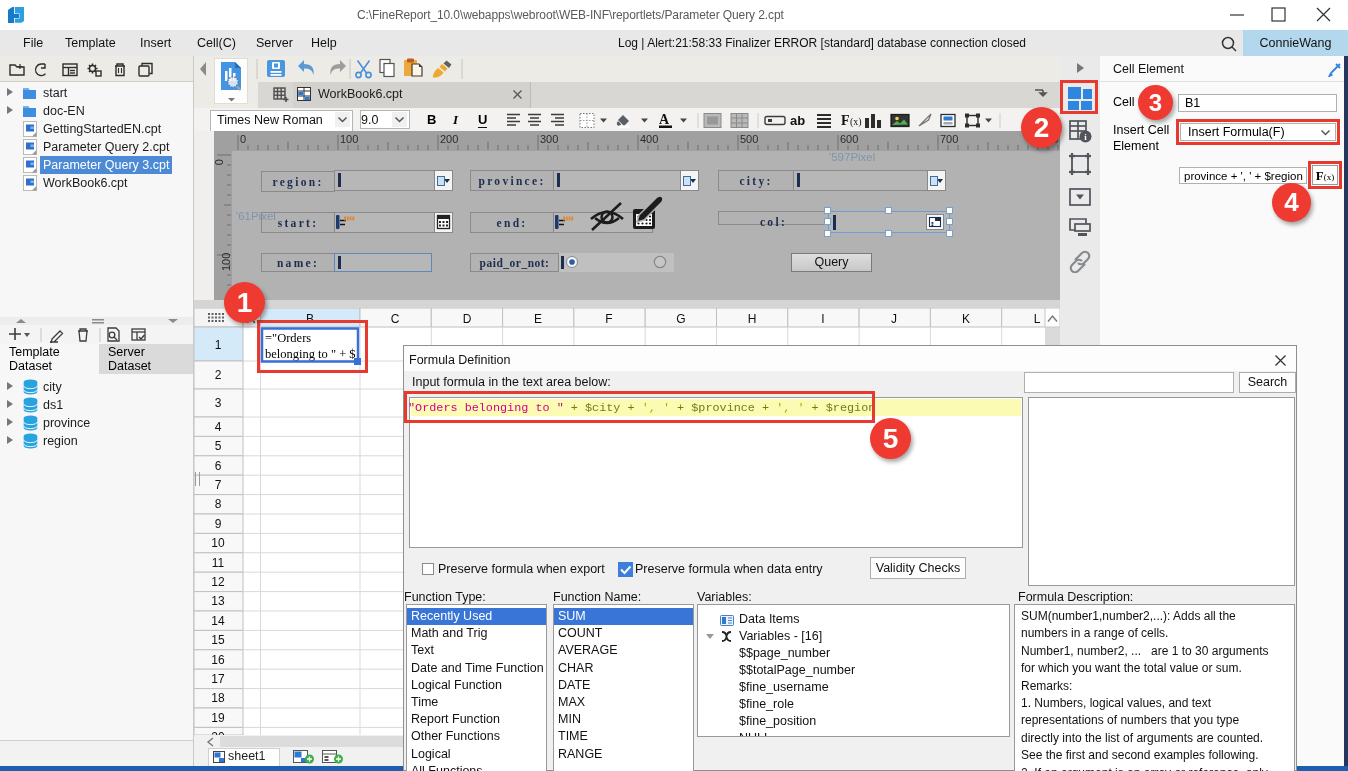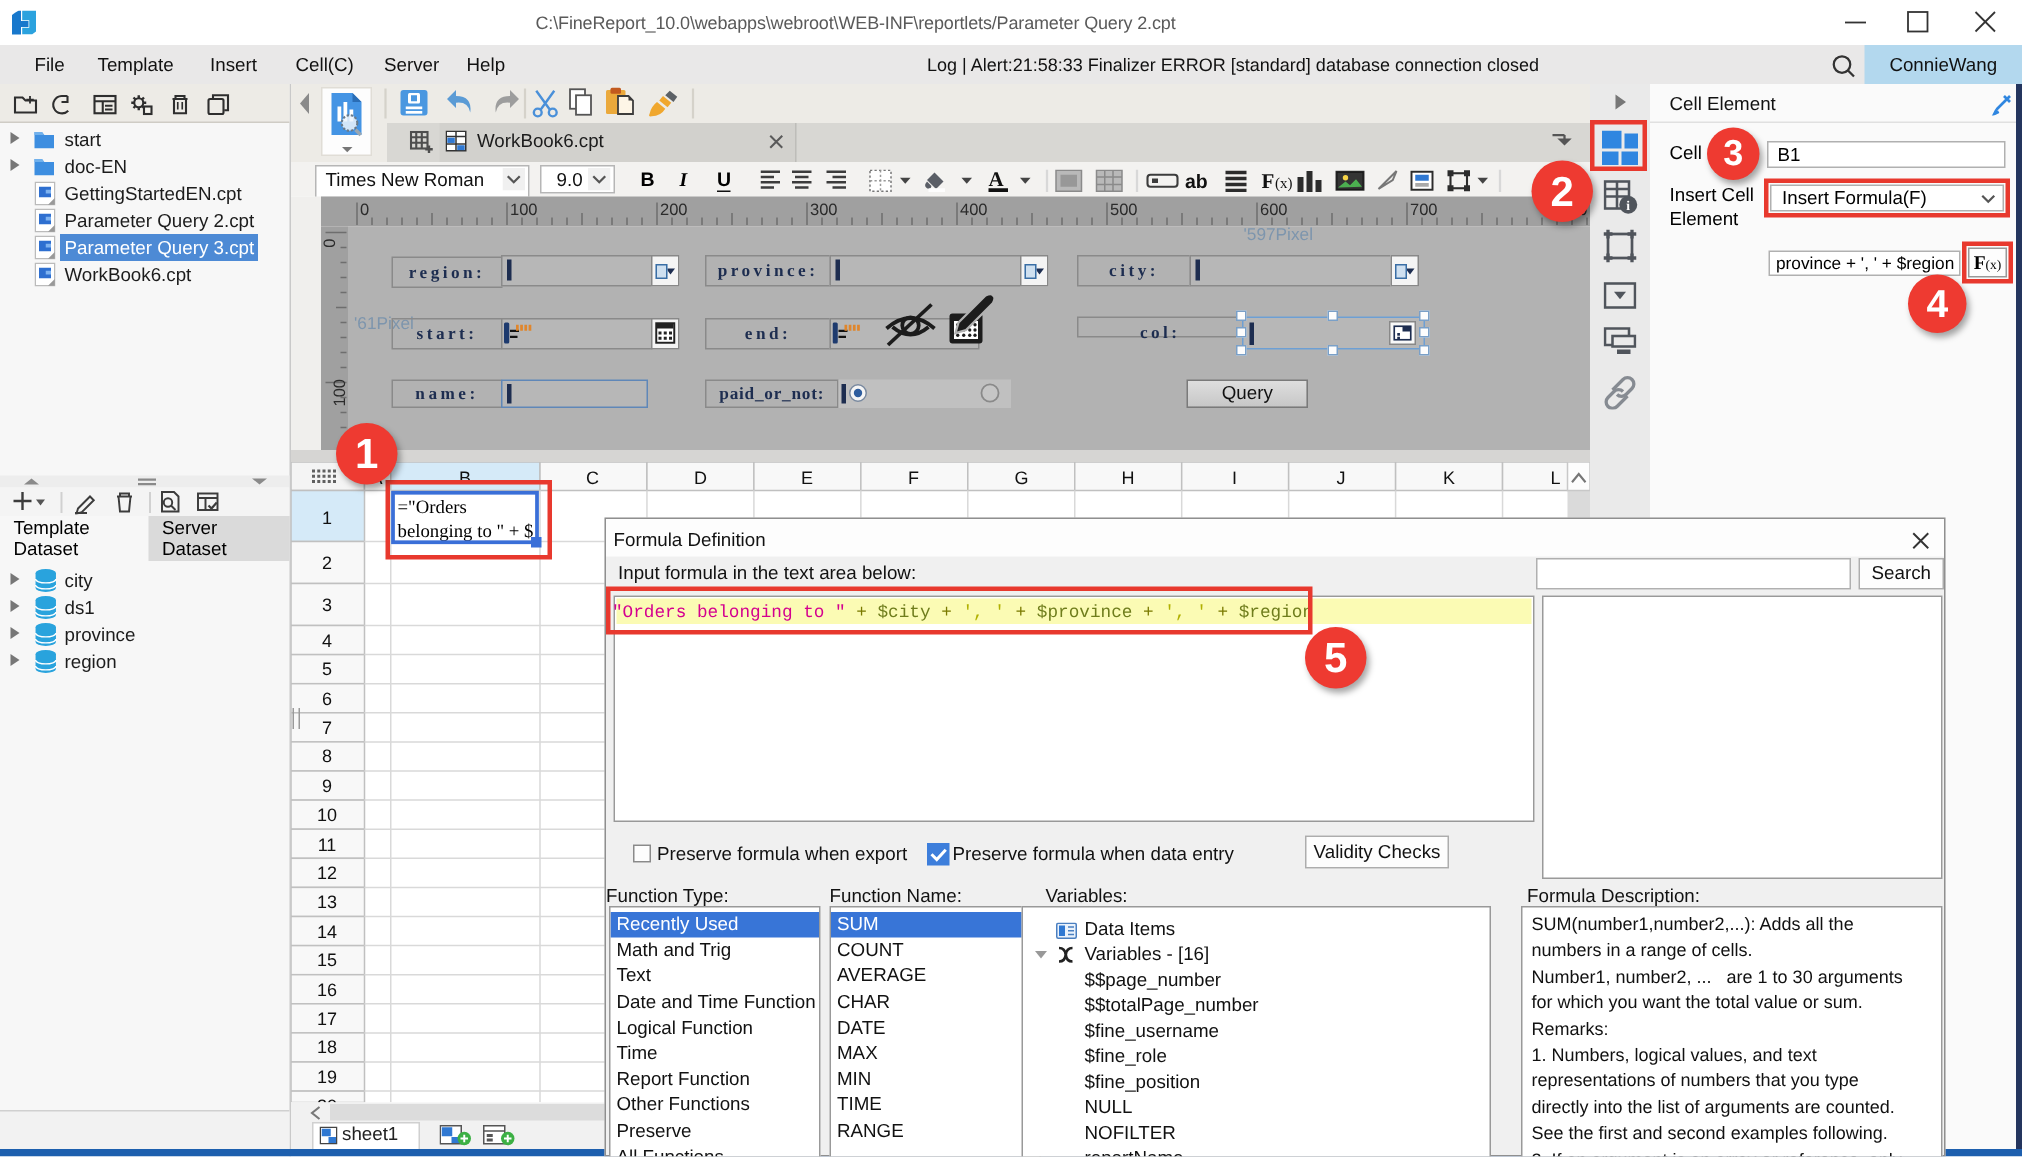--- a/index.html
+++ b/index.html
@@ -334,21 +334,21 @@
   <svg class="abs" style="left:776px;top:6px" width="16" height="14" viewBox="0 0 16 14">
       <path d="M1 2 h8 M9 2 v5 M6 5 l3 3 3-3 z" stroke="#555" stroke-width="1.5" fill="#555"></path>
     </svg>
 </div>
 
 <div class="abs" id="formatbar">
   <div class="combo" style="left:16px;top:2px;width:143px;height:31px;padding:2px 0 0 6px">Times New Roman<svg class="abs" style="right:2px;top:1px" width="15" height="15">
         <rect x="0" y="0" width="15" height="15" fill="#f0f0f0"></rect>
         <path d="M3.5 5.5 l4 4 4-4" stroke="#555" stroke-width="1.5" fill="none"></path>
       </svg></div>
-  <div class="combo" style="left:166px;top:2px;width:50px;height:19px;padding:2px 0 0 10px">9.0<svg class="abs" style="right:2px;top:1px" width="15" height="15">
+  <div class="combo" style="left:166px;top:2px;width:50px;height:19px;padding:2px 0 0 0">9.0<svg class="abs" style="right:2px;top:1px" width="15" height="15">
         <rect x="0" y="0" width="15" height="15" fill="#f0f0f0"></rect>
         <path d="M3.5 5.5 l4 4 4-4" stroke="#555" stroke-width="1.5" fill="none"></path>
       </svg></div>
   <b style="position:absolute;left:233px;top:4px;font-size:13px">B</b>
   <i style="position:absolute;left:259px;top:4px;font-size:13px;font-family:'Liberation Serif',serif"><b>I</b></i>
   <span style="position:absolute;left:284px;top:4px;font-size:13px;border-bottom:1.5px solid #111"><b>U</b></span>
   <svg class="abs" style="left:313px;top:5px" width="510" height="15" viewBox="0 0 510 15">
     <g stroke="#3c3c3c" stroke-width="1.7">
       <path d="M0 1.5 h13 M0 5 h9 M0 8.5 h13 M0 12 h9"></path>
       <path d="M21 1.5 h13 M23 5 h9 M21 8.5 h13 M23 12 h9"></path>
@@ -950,35 +950,35 @@
   <span class="abs" style="left:614px;top:244px">Formula Description:</span>
   <div class="listbox" style="left:2px;top:258px;width:141px;height:168px">
     <div class="litem lsel">Recently Used</div>
     <div class="litem">Math and Trig</div>
     <div class="litem">Text</div>
     <div class="litem">Date and Time Function</div>
     <div class="litem">Logical Function</div>
     <div class="litem">Time</div>
     <div class="litem">Report Function</div>
     <div class="litem">Other Functions</div>
-    <div class="litem">Preserve</div>
+    <div class="litem">Logical</div>
     <div class="litem">All Functions</div>
   </div>
   <div class="listbox" style="left:149px;top:258px;width:141px;height:168px">
     <div class="litem lsel">SUM</div>
     <div class="litem">COUNT</div>
     <div class="litem">AVERAGE</div>
     <div class="litem">CHAR</div>
     <div class="litem">DATE</div>
     <div class="litem">MAX</div>
     <div class="litem">MIN</div>
     <div class="litem">TIME</div>
     <div class="litem">RANGE</div>
   </div>
-  <div class="listbox" style="left:277px;top:258px;width:313px;height:168px">
+  <div class="listbox" style="left:293px;top:258px;width:313px;height:133px">
     <svg class="abs" style="left:22px;top:10px" width="14" height="11">
         <rect x="0.5" y="0.5" width="13" height="10" rx="1" fill="#eaf2fb" stroke="#4a7fc0"></rect>
         <rect x="2" y="2" width="4" height="7" fill="#2f78d2"></rect>
         <line x1="8" y1="3" x2="12" y2="3" stroke="#4a7fc0"></line>
         <line x1="8" y1="5.5" x2="12" y2="5.5" stroke="#4a7fc0"></line>
         <line x1="8" y1="8" x2="12" y2="8" stroke="#4a7fc0"></line>
       </svg>
     <span class="abs" style="left:41px;top:7px">Data Items</span>
     <svg class="abs" style="left:8px;top:27px" width="9" height="9">
         <path d="M0 2 l4 5 4-5 z" fill="#999"></path>

